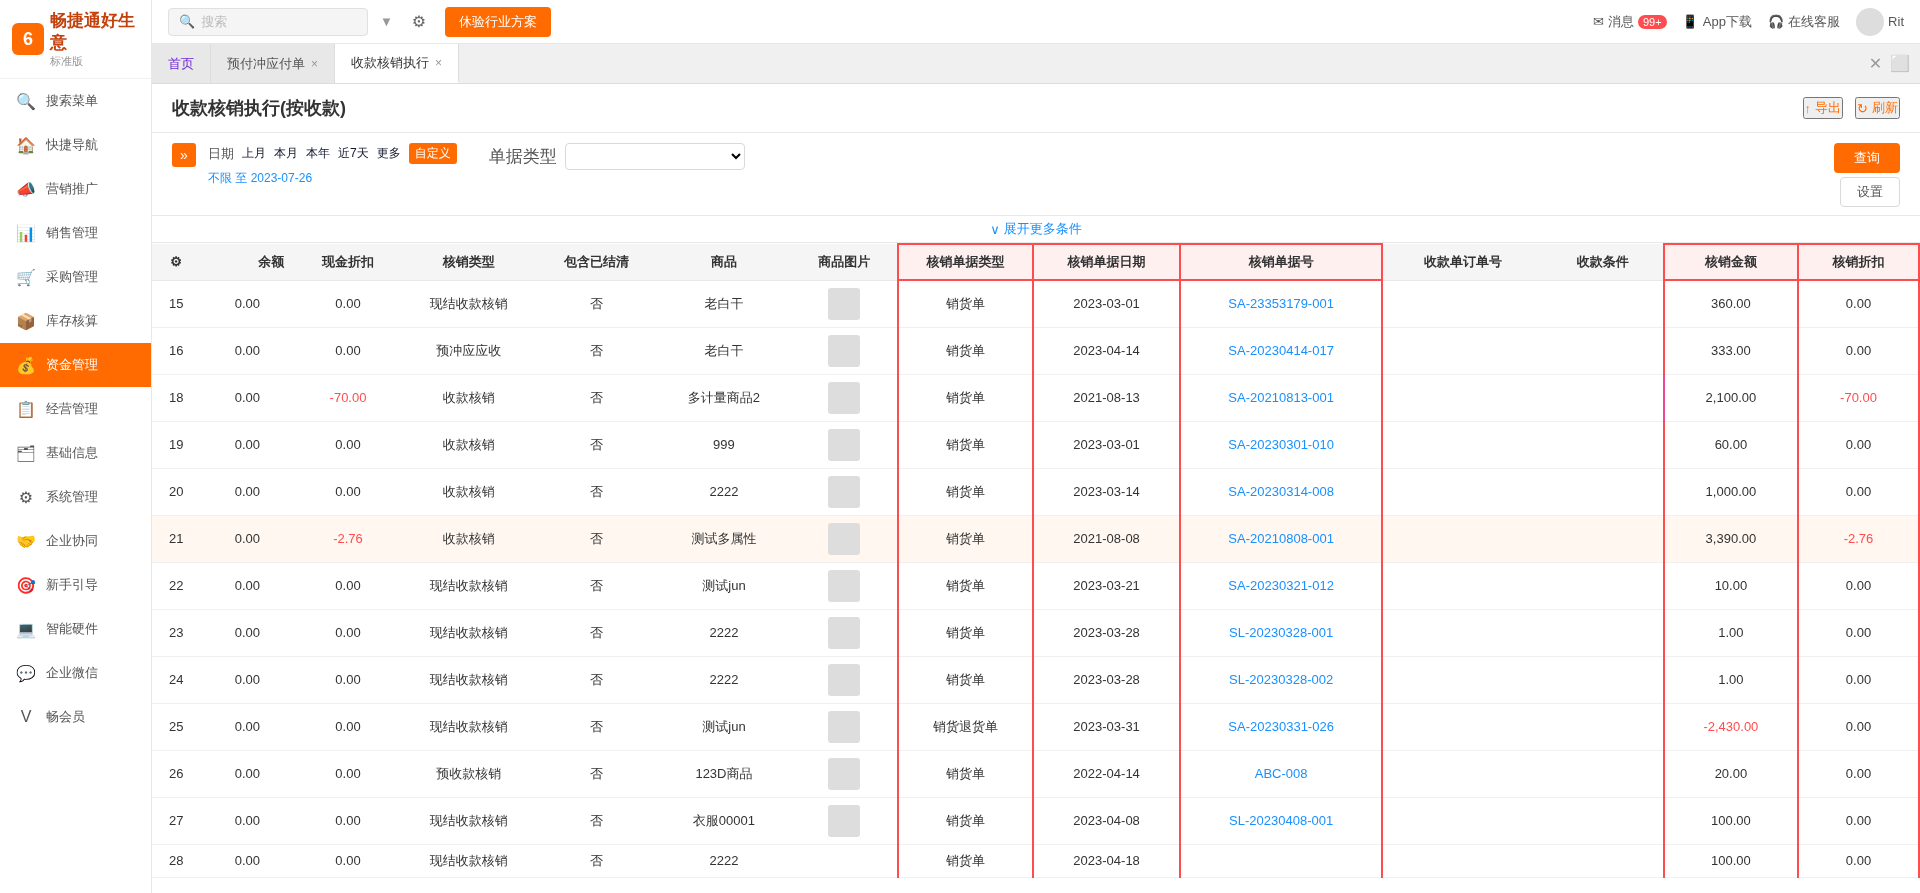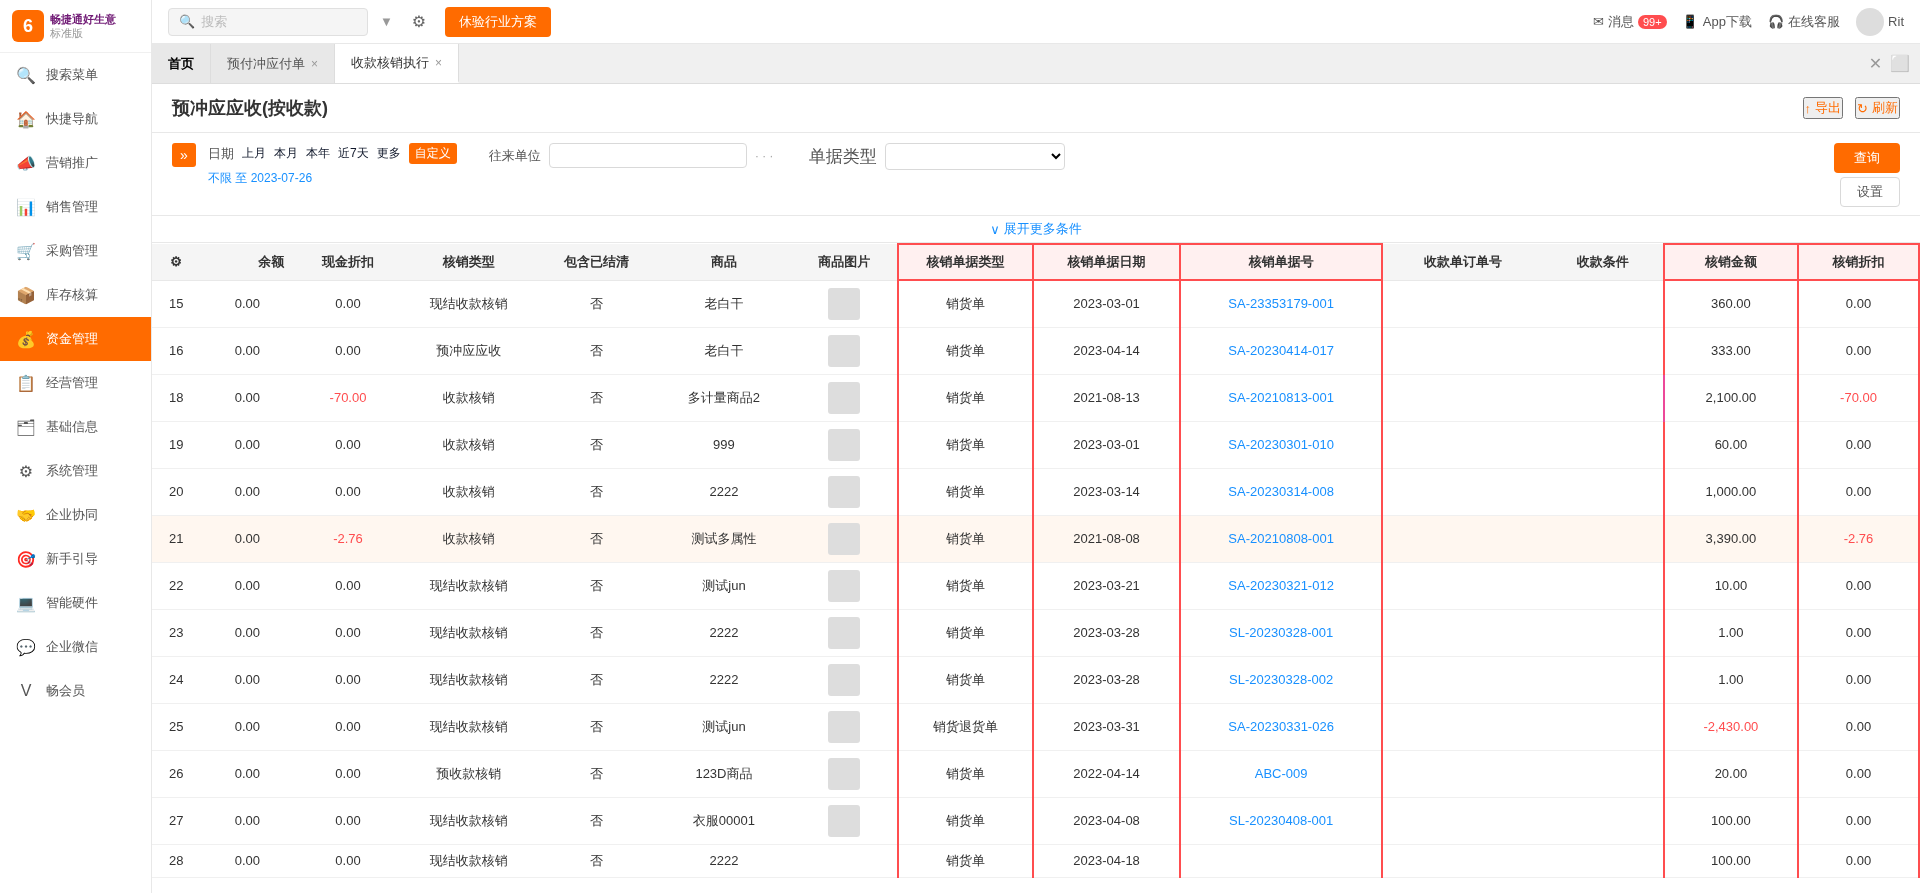--- a/index.html
+++ b/index.html
@@ -3,21 +3,21 @@
   <meta charset="utf-8">
   <style>
     * { box-sizing: border-box; margin: 0; padding: 0; }
     body { font-family: 'Microsoft YaHei', Arial, sans-serif; font-size: 13px; background: #f5f5f5; color: #333; overflow: hidden; height: 893px; display: flex; }
 
     
     .sidebar { width: 152px; background: #fff; height: 893px; border-right: 1px solid #e8e8e8; display: flex; flex-direction: column; flex-shrink: 0; }
     .sidebar-logo { display: flex; align-items: center; padding: 10px 12px; background: #fff; border-bottom: 1px solid #f0f0f0; }
     .sidebar-logo .logo-icon { width: 32px; height: 32px; background: #ff6b00; border-radius: 6px; display: flex; align-items: center; justify-content: center; color: white; font-size: 18px; font-weight: bold; flex-shrink: 0; }
     .sidebar-logo .logo-text { margin-left: 6px; font-size: 11px; color: #333; line-height: 1.3; }
-    .sidebar-logo .logo-text .brand { font-size: 11px; font-weight: bold; color: #701a75; }
+    .sidebar-logo .logo-text .brand { font-size: 17px; font-weight: bold; color: #c2410c; }
     .sidebar-logo .logo-text .edition { color: #999; font-size: 11px; }
     .sidebar-nav { flex: 1; overflow-y: auto; }
     .nav-item { display: flex; align-items: center; padding: 12px 16px; cursor: pointer; color: #555; transition: background 0.2s; gap: 10px; }
     .nav-item.active { background: #ff6b00; color: white; border-radius: 0; }
     .nav-item .nav-icon { width: 20px; height: 20px; display: flex; align-items: center; justify-content: center; font-size: 16px; flex-shrink: 0; }
     .nav-item .nav-label { font-size: 13px; }
 
     
     .main { flex: 1; display: flex; flex-direction: column; overflow: hidden; }
 
@@ -28,21 +28,21 @@
     .topbar-gear { width: 28px; height: 28px; display: flex; align-items: center; justify-content: center; color: #666; cursor: pointer; font-size: 16px; }
     .topbar-btn { background: #ff6b00; color: white; border: none; padding: 6px 14px; border-radius: 4px; font-size: 13px; cursor: pointer; font-family: inherit; }
     .topbar-right { display: flex; align-items: center; gap: 16px; margin-left: auto; }
     .topbar-right-item { display: flex; align-items: center; gap: 4px; color: #555; font-size: 13px; cursor: pointer; }
     .badge { background: #ff4d4f; color: white; border-radius: 10px; padding: 1px 5px; font-size: 11px; }
     .user-avatar { width: 28px; height: 28px; background: #ddd; border-radius: 50%; }
 
     
     .tabbar { height: 40px; background: #f0f0f0; display: flex; align-items: stretch; border-bottom: 1px solid #ddd; }
     .tab { display: flex; align-items: center; padding: 0 16px; gap: 6px; cursor: pointer; font-size: 13px; color: #555; border-right: 1px solid #ddd; background: #e8e8e8; }
-    .tab.home { color: #000000; background: #e8e8e8; font-weight: bold; }
+    .tab.home { color: #6d28d9; background: #e8e8e8; font-weight: normal; }
     .tab.active { background: white; color: #333; border-bottom: 2px solid #fff; }
     .tab-close { color: #999; font-size: 12px; cursor: pointer; }
     .tab-spacer { flex: 1; }
     .tab-actions { display: flex; align-items: center; padding: 0 10px; gap: 8px; }
     .tab-action-btn { color: #999; font-size: 16px; cursor: pointer; }
 
     
     .page-content { flex: 1; overflow: hidden; display: flex; flex-direction: column; background: #f5f5f5; }
     .page-header { background: white; padding: 12px 20px 0; border-bottom: 1px solid #e8e8e8; display: flex; align-items: center; justify-content: space-between; }
     .page-title { font-size: 18px; font-weight: 600; color: #333; padding-bottom: 12px; }
@@ -194,21 +194,21 @@
     <div class="tab-spacer"></div>
     <div class="tab-actions">
       <span class="tab-action-btn">✕</span>
       <span class="tab-action-btn">⬜</span>
     </div>
   </div>
 
   <div class="page-content">
 
     <div class="page-header">
-      <div class="page-title">预冲应应收(按收款)</div>
+      <div class="page-title">收款核销执行(按收款)</div>
       <div class="page-header-actions">
         <button class="action-btn">
           <span>↑</span>
           <span>导出</span>
         </button>
         <button class="action-btn">
           <span>↻</span>
           <span>刷新</span>
         </button>
       </div>
@@ -222,25 +222,20 @@
           <span class="filter-link">上月</span>
           <span class="filter-link">本月</span>
           <span class="filter-link">本年</span>
           <span class="filter-link">近7天</span>
           <span class="filter-link">更多</span>
           <span class="filter-link active">自定义</span>
         </div>
         <div>
           <span style="color:#1890ff; font-size:12px;">不限 至 2023-07-26</span>
         </div>
-      </div>
-      <div style="display:flex; align-items:center; gap:8px; margin-left:20px;">
-        <span style="color:#555; font-size:13px;">往来单位</span>
-        <input class="filter-input" style="">
-        <span style="color:#aaa; letter-spacing:3px;">···</span>
       </div>
       <div style="display:flex; align-items:center; gap:8px; margin-left:20px;">
         <span style="color:#555; font-size:17px;">单据类型</span>
         <select class="filter-select"></select>
       </div>
       <div style="margin-left:auto; display:flex; flex-direction:column; gap:4px; align-items:flex-end;">
         <button class="query-btn">查询</button>
         <button class="setting-btn">设置</button>
       </div>
     </div>
@@ -458,21 +453,21 @@
     <td>0.00</td>
     <td class="">0.00</td>
     <td>预收款核销</td>
     <td>否</td>
     <td>123D商品</td>
     <td>
                 <div style="width:32px;height:32px;background:#ddd;border-radius:3px;margin:auto;"></div>
               </td>
     <td style="border-left:2px solid #ff4d4f; border-right:2px solid #ff4d4f;">销货单</td>
     <td style="border-left:2px solid #ff4d4f; border-right:2px solid #ff4d4f;">2022-04-14</td>
-    <td style="border-left:2px solid #ff4d4f; border-right:2px solid #ff4d4f;"><span class="link-cell">ABC-009</span></td>
+    <td style="border-left:2px solid #ff4d4f; border-right:2px solid #ff4d4f;"><span class="link-cell">ABC-008</span></td>
     <td></td>
     <td></td>
     <td class="" style="border-left:2px solid #ff4d4f; border-right:2px solid #ff4d4f;">20.00</td>
     <td class="" style="border-left:2px solid #ff4d4f; border-right:2px solid #ff4d4f;">0.00</td>
   </tr>
             <tr>
     <td>27</td>
     <td>0.00</td>
     <td class="">0.00</td>
     <td>现结收款核销</td>

